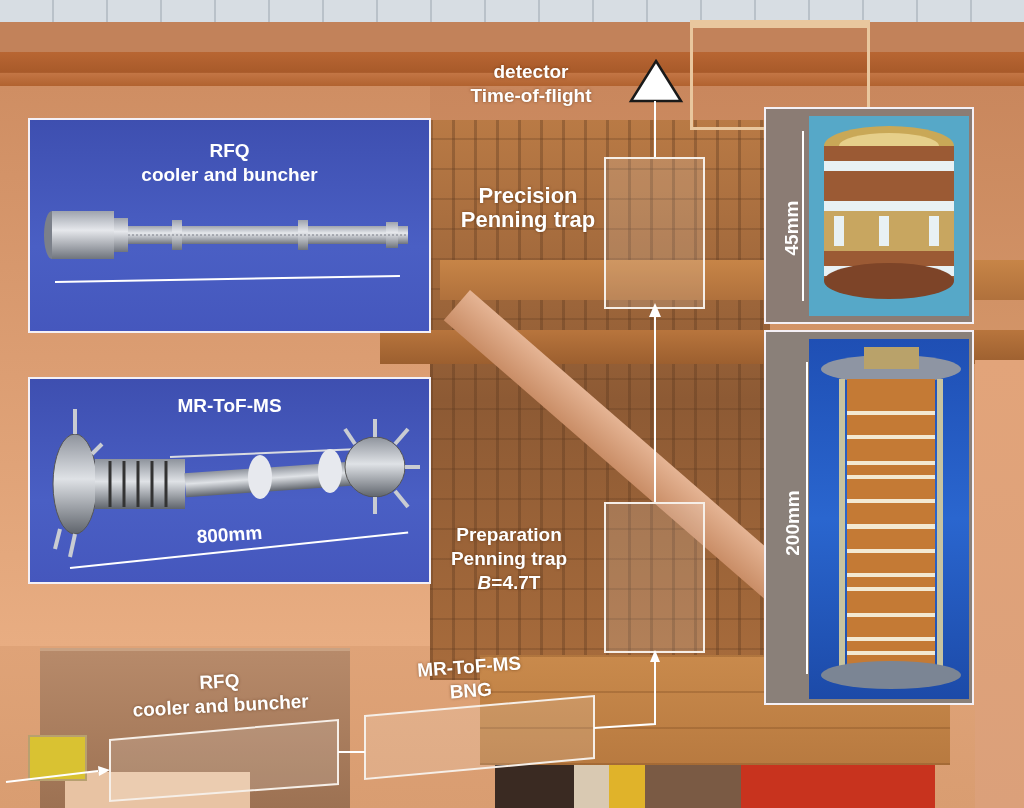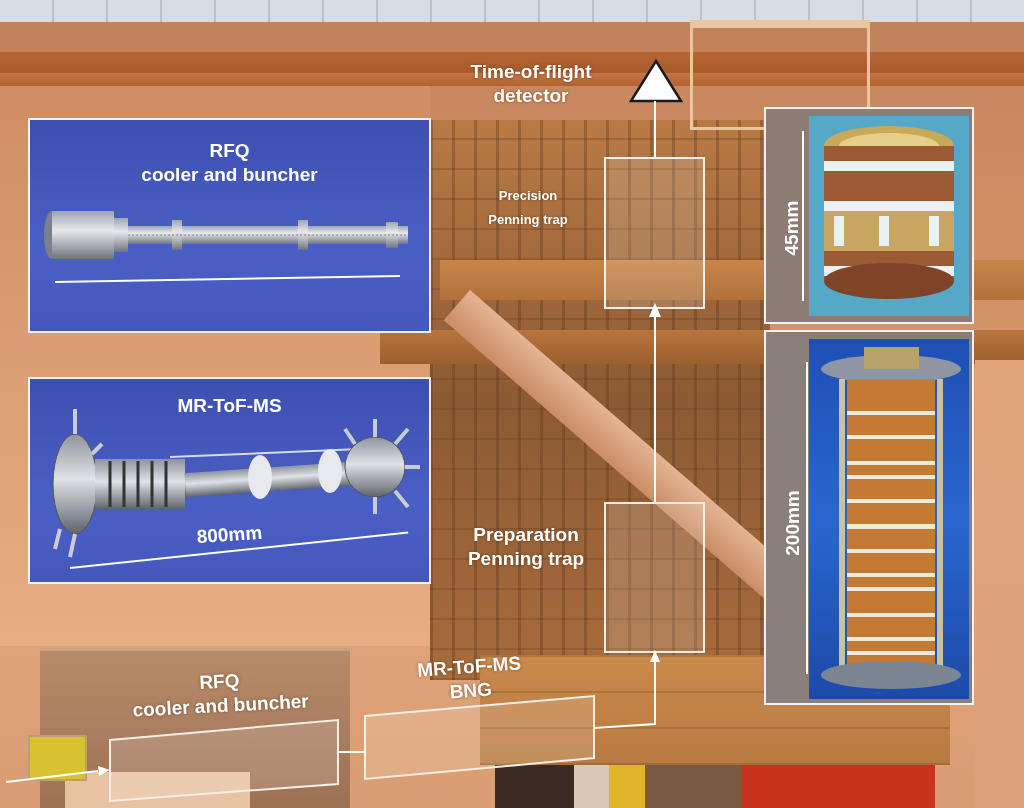--- a/index.html
+++ b/index.html
@@ -86,41 +86,42 @@
   <div class="bg-frame-top"></div>
   <div class="bg-lower-deck"></div>
   <div class="bg-shelf"></div>
   <div class="bg-right-wall"></div>
   <div class="bg-rfq-box"></div>
   <div class="bg-white-box"></div>
   <div class="bg-warning"></div>
 </div>
 
 <div class="label" style="left:446px; top:60px; width:170px;">
+  <div>detector</div>
   <div>Time-of-flight</div>
-  <div>detector</div>
 </div>
 <svg style="position:absolute; left:628px; top:58px;" width="56" height="46" viewBox="0 0 56 46">
   <polygon points="28,3 53,43 3,43" fill="#ffffff" stroke="#1a1a1a" stroke-width="2.5"></polygon>
 </svg>
 <div class="arrow-line" style="left:654px; top:101px; width:2px; height:56px;"></div>
 
-<div class="label" style="left:448px; top:184px; width:160px; font-size:13px;">
+<div class="label" style="left:448px; top:184px; width:160px; font-size:22px;">
   <div>Precision</div>
   <div>Penning trap</div>
 </div>
 <div class="hl-box" style="left:604px; top:157px; width:101px; height:152px;"></div>
 <div class="arrow-line" style="left:654px; top:309px; width:2px; height:193px;"></div>
 <svg style="position:absolute; left:649px; top:303px;" width="12" height="14">
     <polygon points="6,0 12,14 0,14" fill="#fff"></polygon>
   </svg>
 
-<div class="label" style="left:446px; top:523px; width:160px;">
+<div class="label" style="left:429px; top:523px; width:160px;">
   <div>Preparation</div>
   <div>Penning trap</div>
+  <div><i>B</i><span>=4.7T</span></div>
 </div>
 <div class="hl-box" style="left:604px; top:502px; width:101px; height:151px;"></div>
 
 <div class="label" style="left:400px; top:655px; width:140px; transform:rotate(-4deg);">
   <div>MR-ToF-MS</div>
   <div>BNG</div>
 </div>
 <svg style="position:absolute; left:0; top:0;" width="1024" height="808">
 
   <polygon points="365,716 594,696 594,758 365,779" fill="rgba(255,255,255,0.15)" stroke="#f6efe8" stroke-width="2"></polygon>

